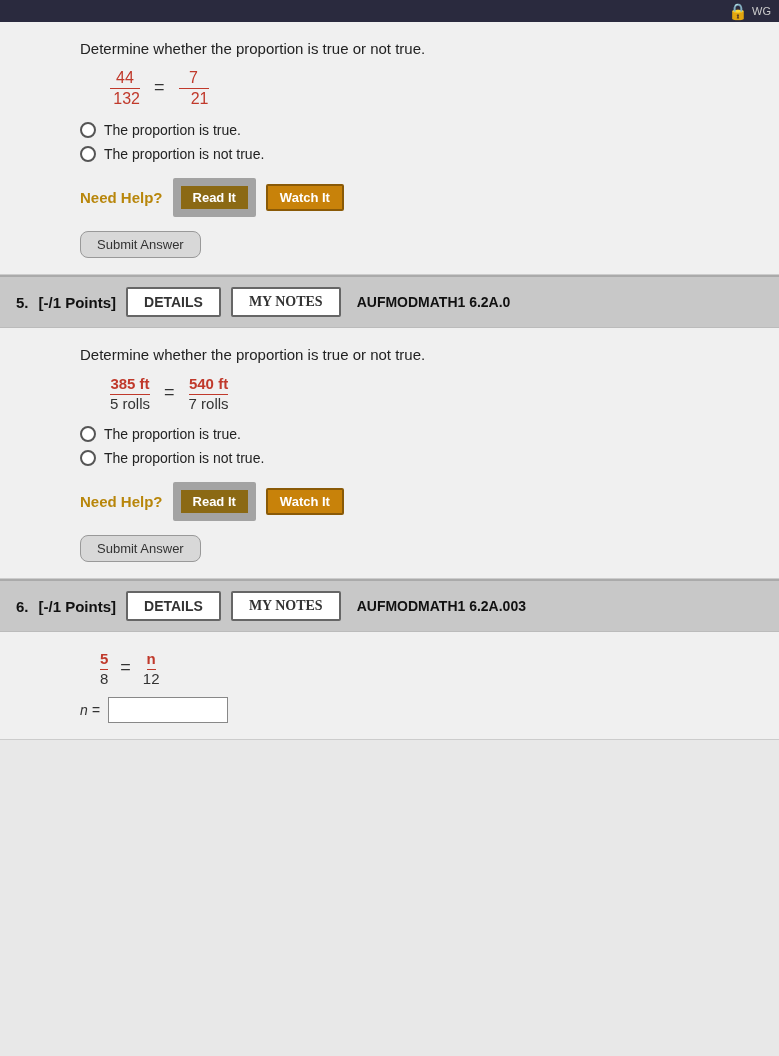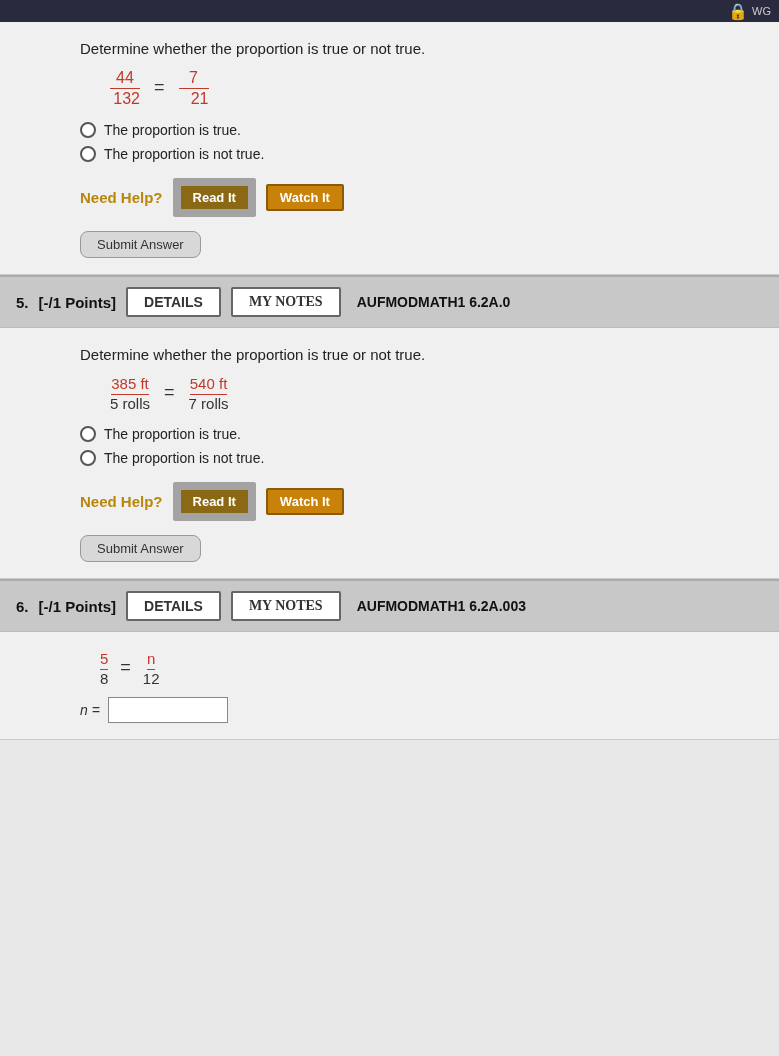--- a/index.html
+++ b/index.html
@@ -181,20 +181,21 @@
       display: inline-flex;
       flex-direction: column;
       align-items: center;
       font-size: 15px;
     }
     .fraction-units .num-part {
       color: #c0392b;
       border-bottom: 1.5px solid #c0392b;
       padding-bottom: 2px;
       text-align: center;
+      font-weight: bold;
     }
     .fraction-units .den-part {
       color: #333;
       text-align: center;
     }
 
     
     .n-input-row {
       display: flex;
       align-items: center;

